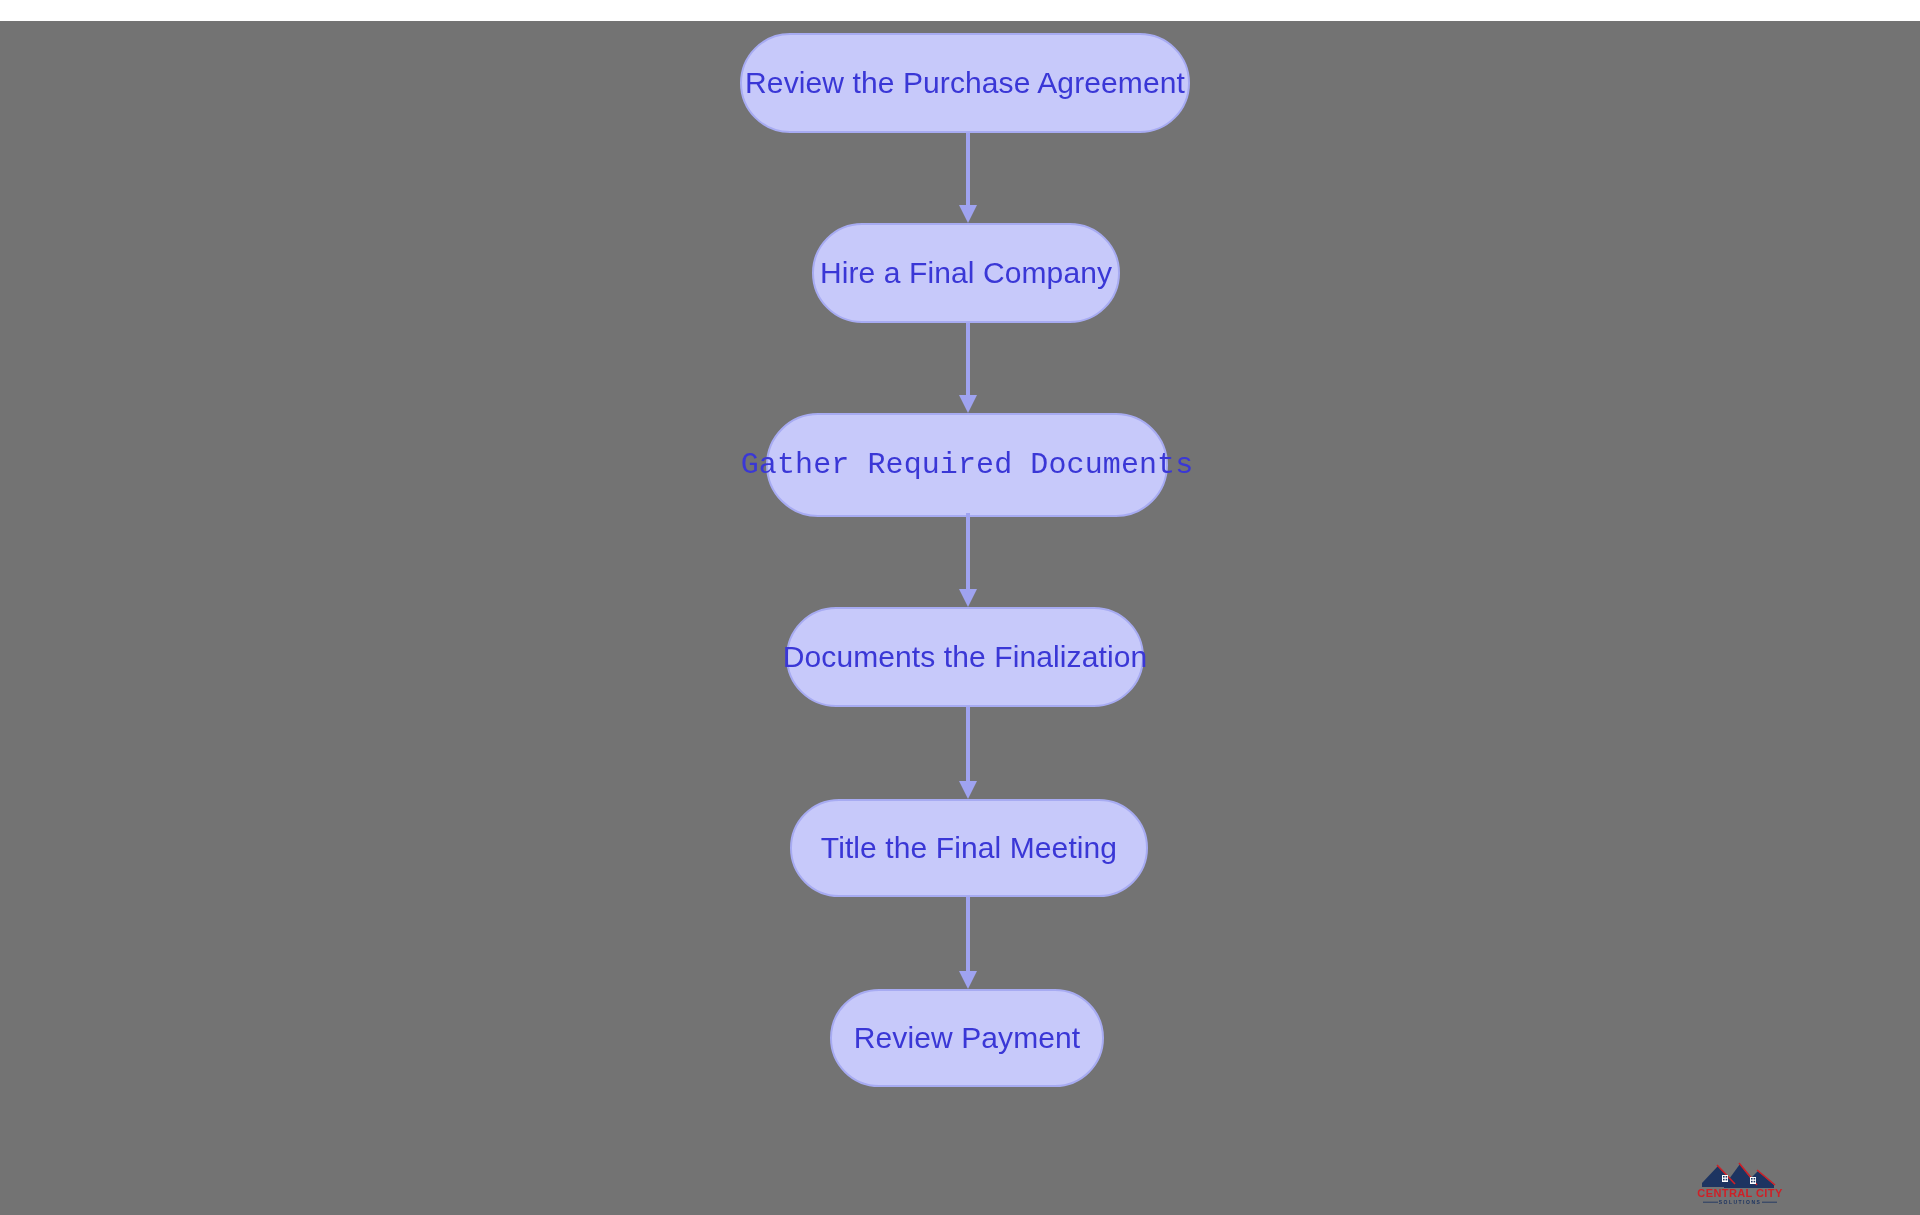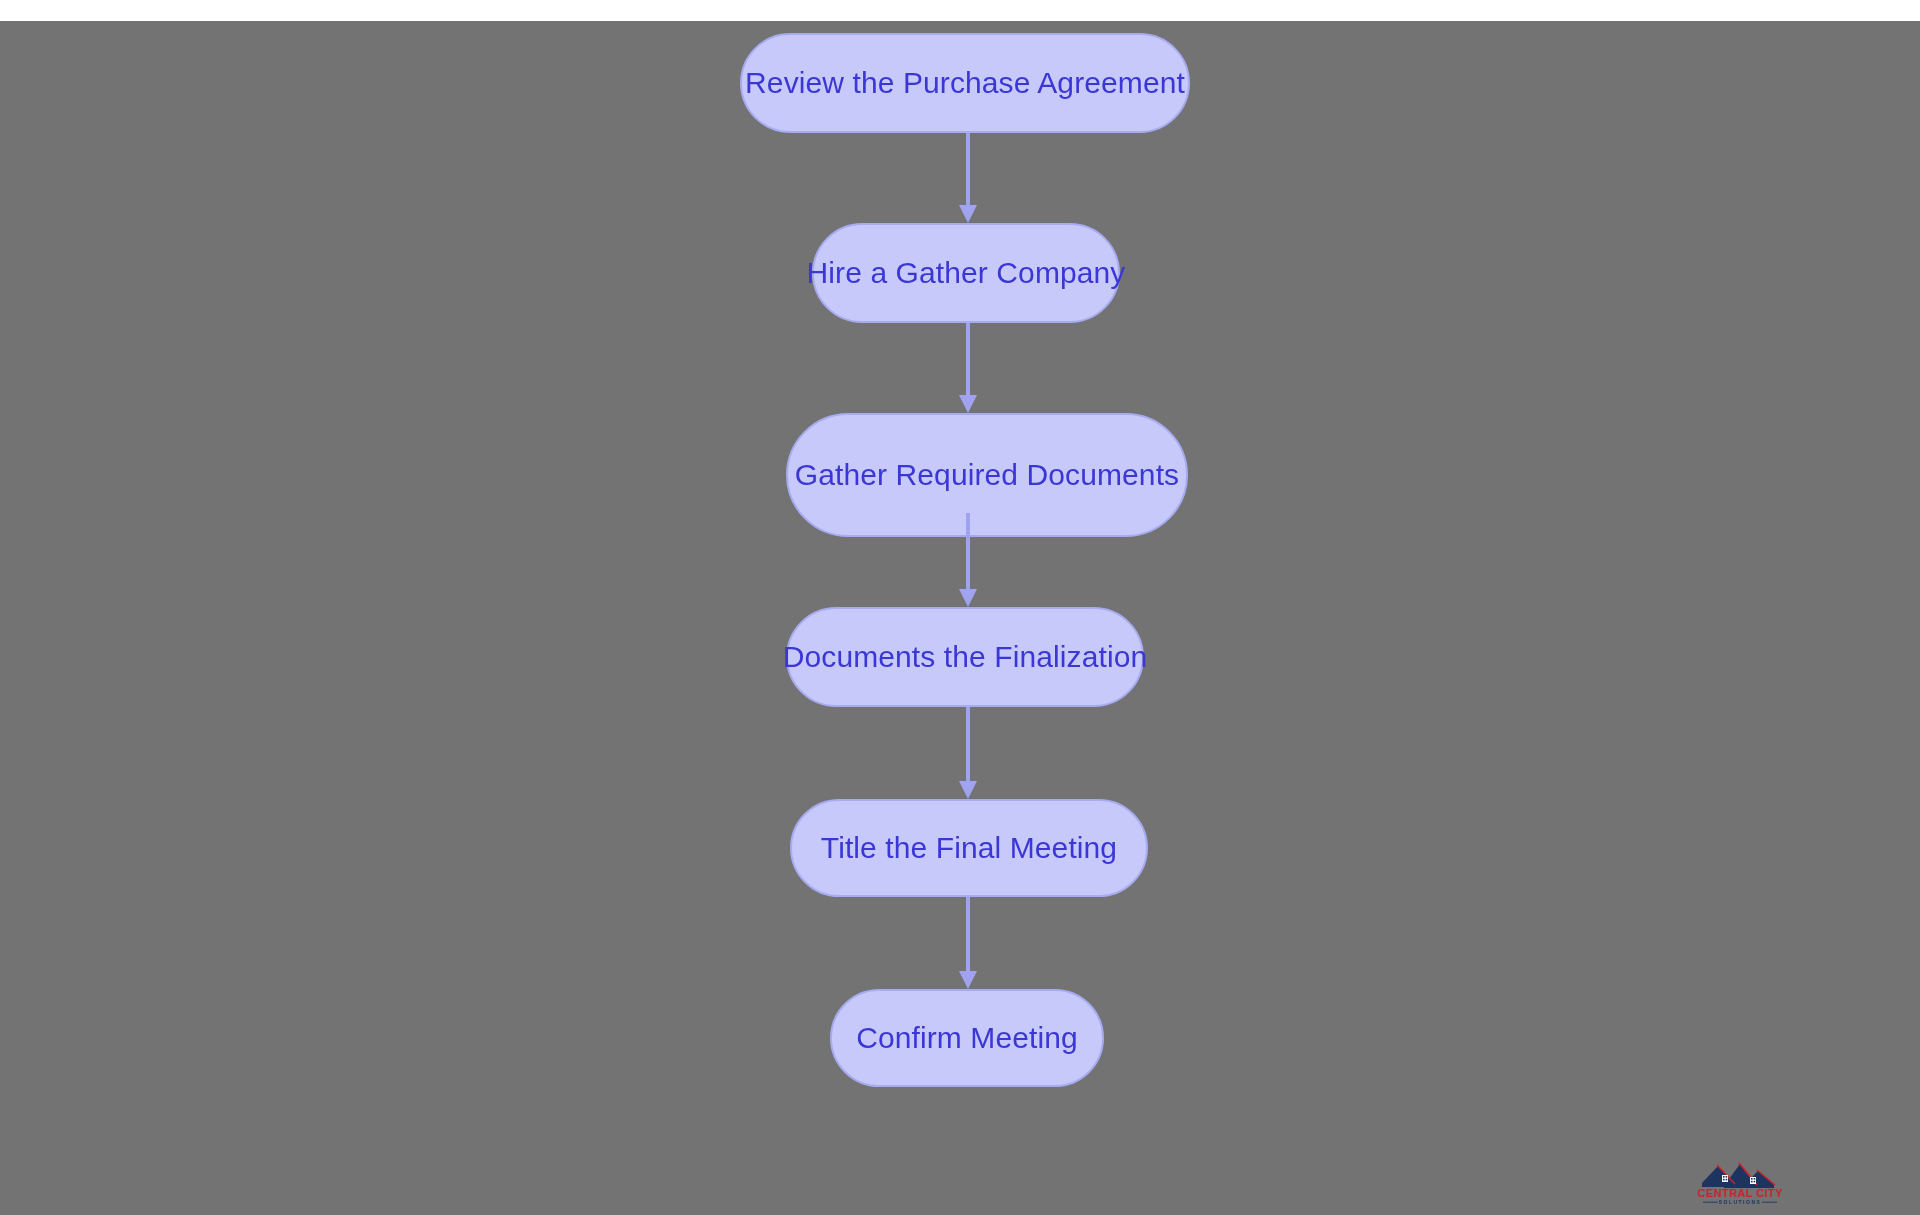--- a/index.html
+++ b/index.html
@@ -51,21 +51,21 @@
     user-select: none;
   }
   .node-label {
     font-size: 30px;
     line-height: 1;
     color: #3a37d6;
   }
 
   #node-0 { left: 740px; top: 12px;  width: 450px; height: 100px; }
   #node-1 { left: 812px; top: 202px; width: 308px; height: 100px; }
-  #node-2 { left: 786px; top: 392px; width: 402px; height: 124px; }
+  #node-2 { left: 766px; top: 392px; width: 402px; height: 104px; font-family: Liberation Mono, monospace; }
   #node-3 { left: 786px; top: 586px; width: 358px; height: 100px; }
   #node-4 { left: 790px; top: 778px; width: 358px; height: 98px;  }
   #node-5 { left: 830px; top: 968px; width: 274px; height: 98px;  }
 
   
   .connector {
     position: absolute;
     left: 959px;
     width: 18px;
   }
@@ -135,21 +135,21 @@
     <div class="node" id="node-0">
       <span class="node-label">Review the Purchase Agreement</span>
     </div>
 
     <div class="connector" id="connector-0">
       <div class="shaft"></div>
       <div class="head"></div>
     </div>
 
     <div class="node" id="node-1">
-      <span class="node-label">Hire a Gather Company</span>
+      <span class="node-label">Hire a Final Company</span>
     </div>
 
     <div class="connector" id="connector-1">
       <div class="shaft"></div>
       <div class="head"></div>
     </div>
 
     <div class="node" id="node-2">
       <span class="node-label">Gather Required Documents</span>
     </div>
@@ -171,21 +171,21 @@
     <div class="node" id="node-4">
       <span class="node-label">Title the Final Meeting</span>
     </div>
 
     <div class="connector" id="connector-4">
       <div class="shaft"></div>
       <div class="head"></div>
     </div>
 
     <div class="node" id="node-5">
-      <span class="node-label">Confirm Meeting</span>
+      <span class="node-label">Review Payment</span>
     </div>
 
   </div>
 
   <div id="brand-logo">
     <svg viewBox="0 0 96 50" xmlns="http://www.w3.org/2000/svg">
 
       <path d="M10 26 L26 9 L42 26 L42 30 L10 30 Z" fill="#1d3461"></path>
 
       <path d="M52 28 L66 14 L82 28 L82 31 L52 31 Z" fill="#1d3461"></path>

